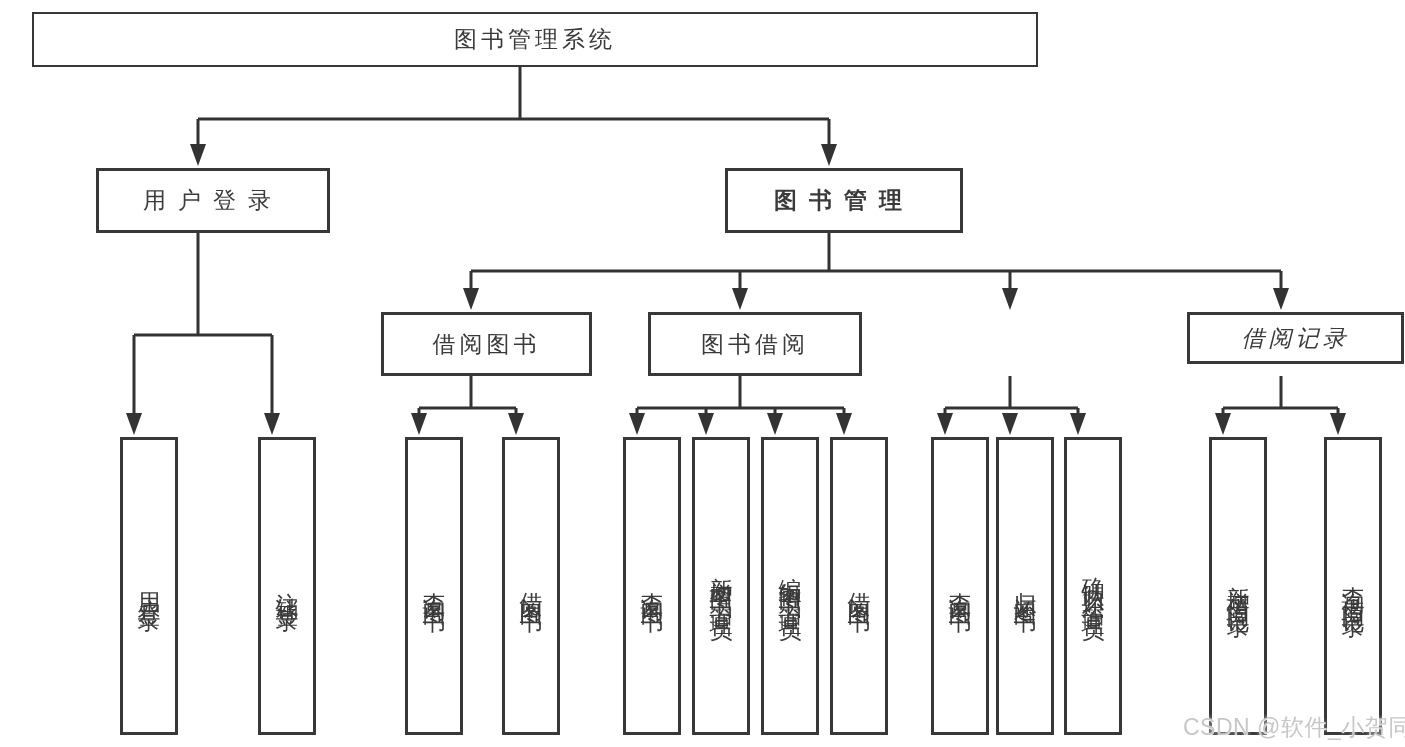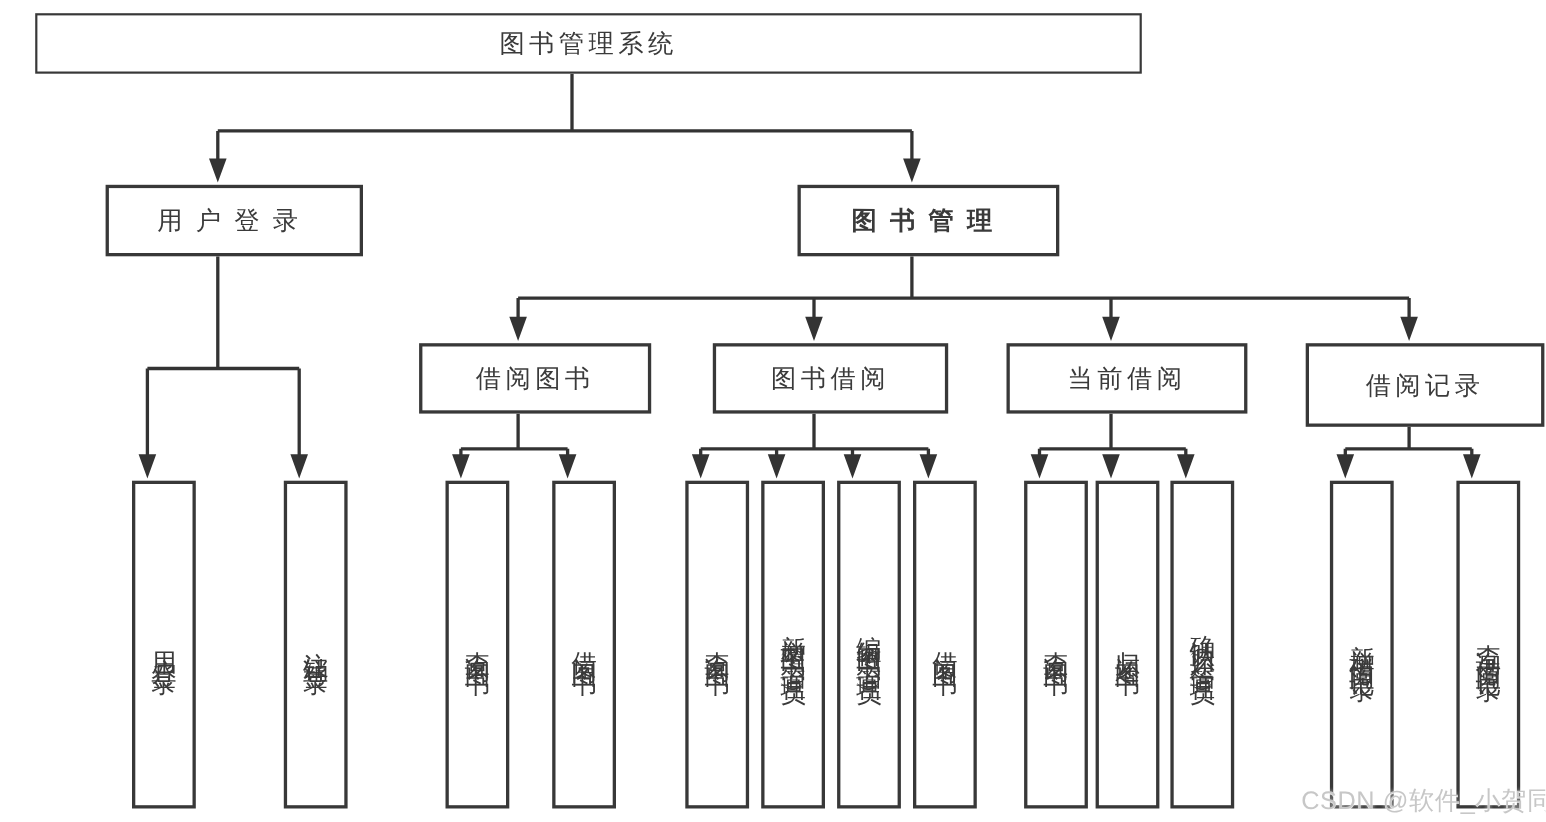--- a/index.html
+++ b/index.html
@@ -56,22 +56,21 @@
       M1215 413 L1231 413 L1223 435 Z  M1330 413 L1346 413 L1338 435 Z"></path>
   </svg>
 
   <div class="node root" style="left:17px; top:12px; width:1006px; height:55px;">图书管理系统</div>
 
   <div class="node lvl2" style="left:81px; top:168px; width:234px; height:65px;">用户登录</div>
   <div class="node lvl2" style="left:710px; top:168px; width:238px; height:65px;font-weight:bold;">图书管理</div>
 
   <div class="node lvl3" style="left:366px; top:312px; width:211px; height:64px;">借阅图书</div>
   <div class="node lvl3" style="left:633px; top:312px; width:214px; height:64px;">图书借阅</div>
-  <div class="node lvl3" style="left:900px; top:312px; width:219px; height:64px;">当前借阅</div>
-  <div class="node lvl3" style="left:1172px; top:312px; width:217px; height:76px;">借阅记录</div>
+  <div class="node lvl3" style="left:1172px; top:312px; width:217px; height:52px;font-style:italic;">借阅记录</div>
 
   <div class="node leaf" style="left:105px; top:437px; width:58px; height:298px;">
     <span class="vtext">用户登录</span>
   </div>
   <div class="node leaf" style="left:243px; top:437px; width:58px; height:298px;">
     <span class="vtext">注销登录</span>
   </div>
 
   <div class="node leaf" style="left:390px; top:437px; width:58px; height:298px;">
     <span class="vtext">查询图书</span>

